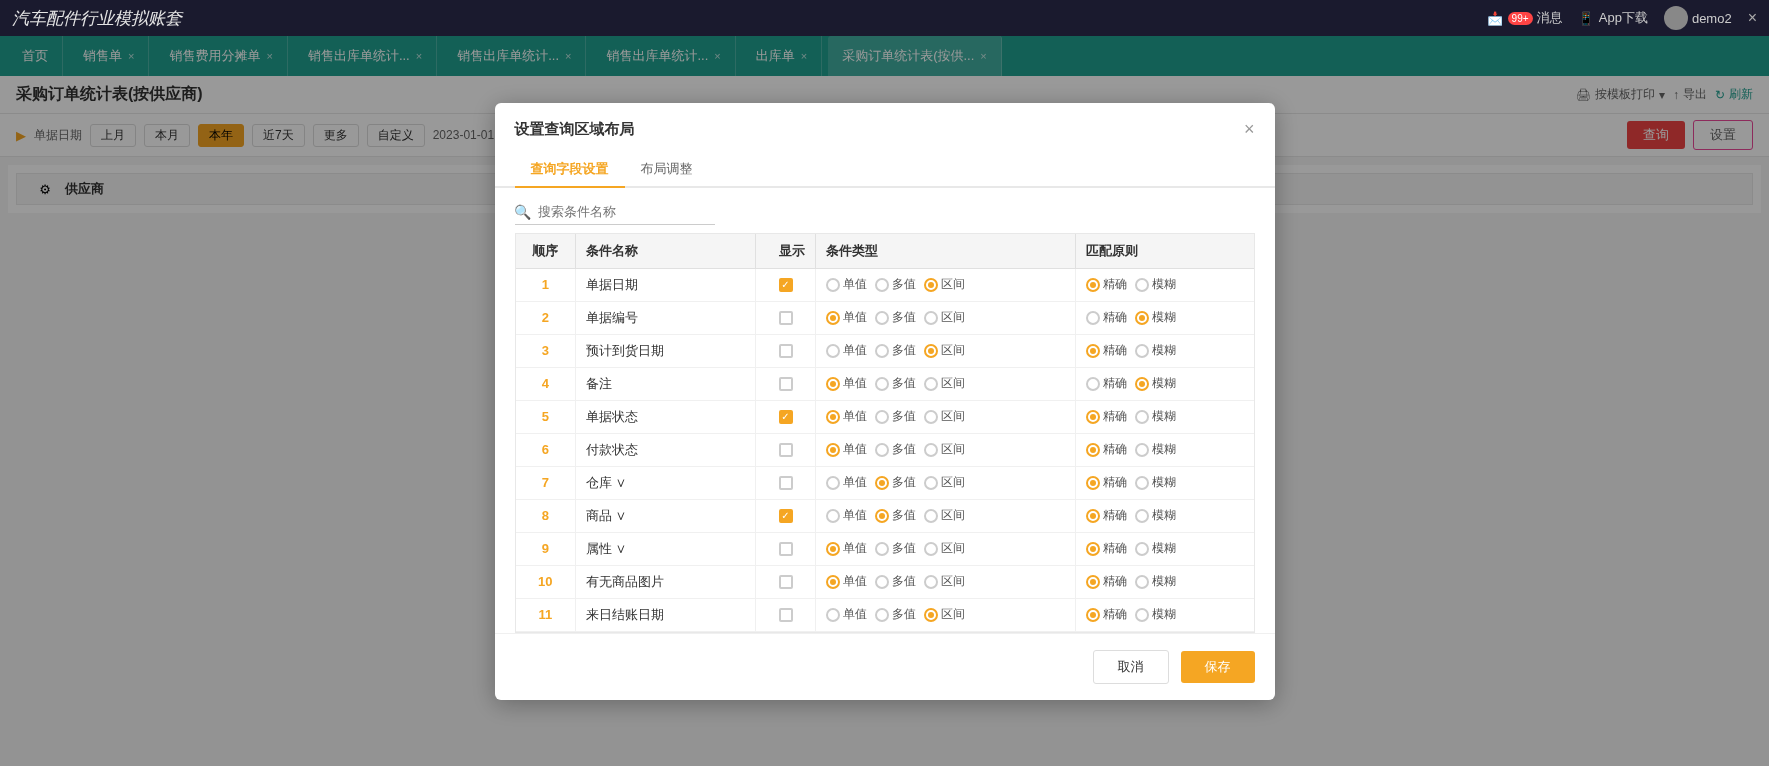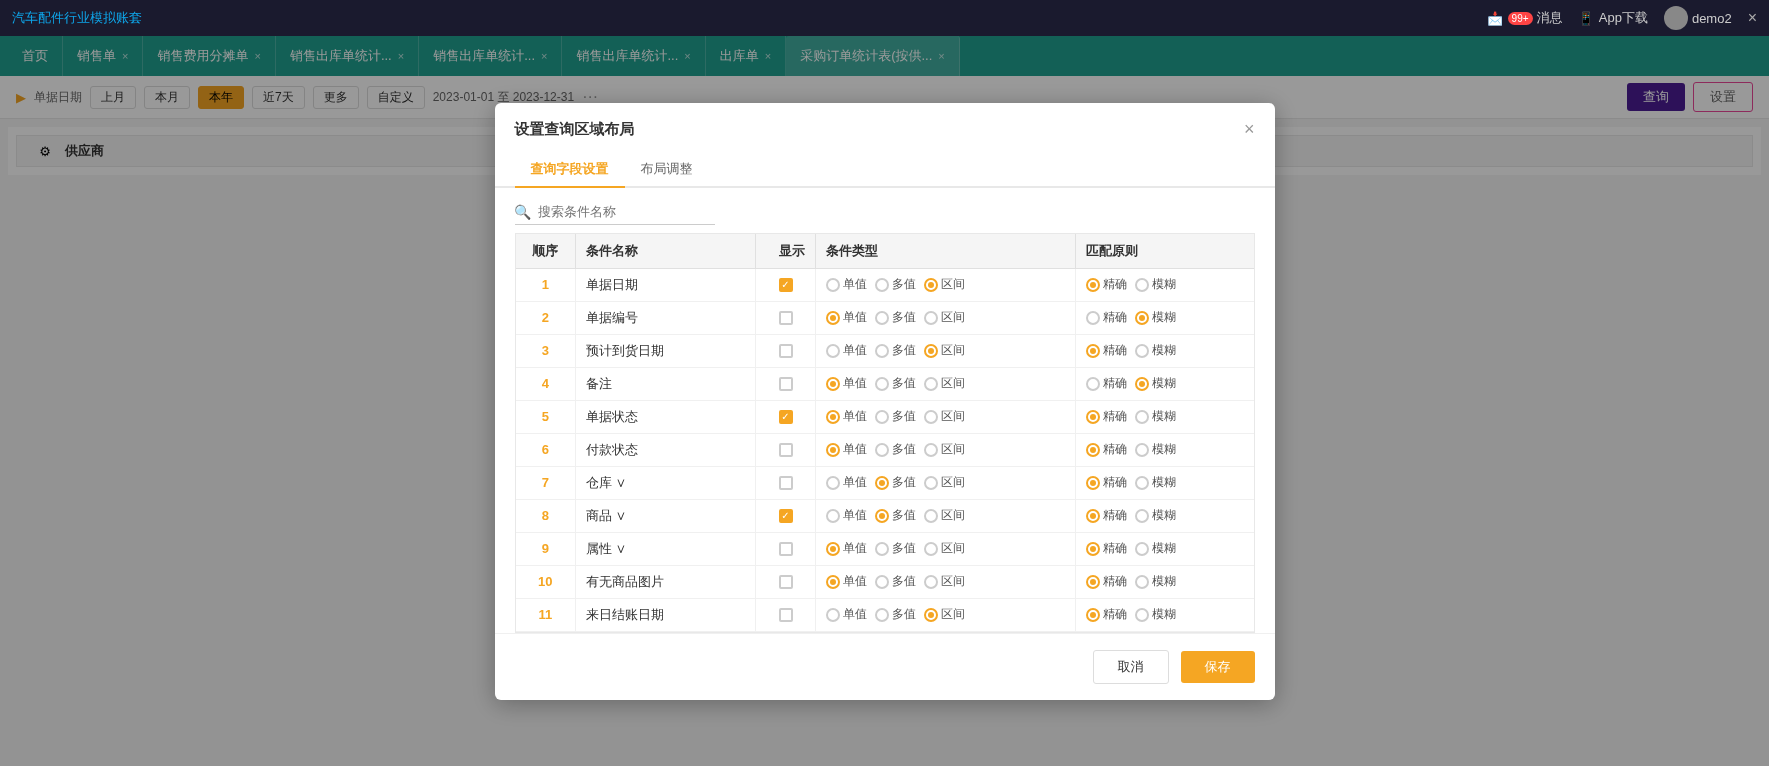--- a/index.html
+++ b/index.html
@@ -8,35 +8,35 @@
     
     .top-bar {
       background: #1a1a2e;
       height: 36px;
       display: flex;
       align-items: center;
       justify-content: space-between;
       padding: 0 12px;
       color: #ccc;
     }
-    .top-bar-left { font-size: 13px; color: #0ea5e9; }
+    .top-bar-left { font-size: 17px; color: #e5e5e5; font-style: italic; }
     .top-bar-right { display: flex; align-items: center; gap: 16px; font-size: 13px; }
     .top-bar-right .badge-wrap { position: relative; display: inline-flex; align-items: center; gap: 4px; }
     .badge { background: #ff4444; color: white; border-radius: 8px; font-size: 10px; padding: 1px 4px; }
     .top-bar-right .close-btn { color: #aaa; cursor: pointer; font-size: 16px; }
     .avatar { width: 24px; height: 24px; border-radius: 50%; background: #888; display: inline-block; }
 
     
     .nav-bar {
       background: #20a090;
       height: 40px;
       display: flex;
       align-items: center;
       padding: 0 8px;
-      gap: 0;
+      gap: 6px;
     }
     .nav-tab {
       padding: 0 14px;
       height: 40px;
       display: flex;
       align-items: center;
       color: white;
       cursor: pointer;
       font-size: 13px;
       white-space: nowrap;
@@ -93,21 +93,21 @@
     }
     .filter-btn.active-orange {
       background: #f5a623;
       color: #000000;
       border-color: #f5a623;
     }
     .filter-date { color: #666; font-size: 12px; }
     .filter-dots { color: #999; font-size: 16px; cursor: pointer; }
     .btn-query {
       margin-left: auto;
-      background: #4c1d95;
+      background: #ef4444;
       color: white;
       border: none;
       padding: 5px 16px;
       border-radius: 3px;
       cursor: pointer;
       font-size: 13px;
     }
     .btn-set {
       background: white;
       color: #666;
@@ -347,20 +347,38 @@
     <span class="tab-close">×</span>
   </div>
   <div class="nav-tab active nav-tab-active-highlight">
     <span>采购订单统计表(按供...</span>
     <span class="tab-close">×</span>
   </div>
 </div>
 
 <div class="page-content">
 
+  <div class="page-header">
+    <span class="page-title">采购订单统计表(按供应商)</span>
+    <div class="page-actions">
+      <div class="btn-print">
+        <span>🖨</span>
+        <span>按模板打印</span>
+        <span>▾</span>
+      </div>
+      <div class="btn-export">
+        <span>↑</span>
+        <span>导出</span>
+      </div>
+      <div class="btn-refresh">
+        <span>↻</span>
+        <span>刷新</span>
+      </div>
+    </div>
+  </div>
 
   <div class="filter-bar">
     <span class="filter-toggle">▶</span>
     <span class="filter-label">单据日期</span>
     <button class="filter-btn">上月</button>
     <button class="filter-btn">本月</button>
     <button class="filter-btn active-orange">本年</button>
     <button class="filter-btn">近7天</button>
     <button class="filter-btn">更多</button>
     <button class="filter-btn">自定义</button>

